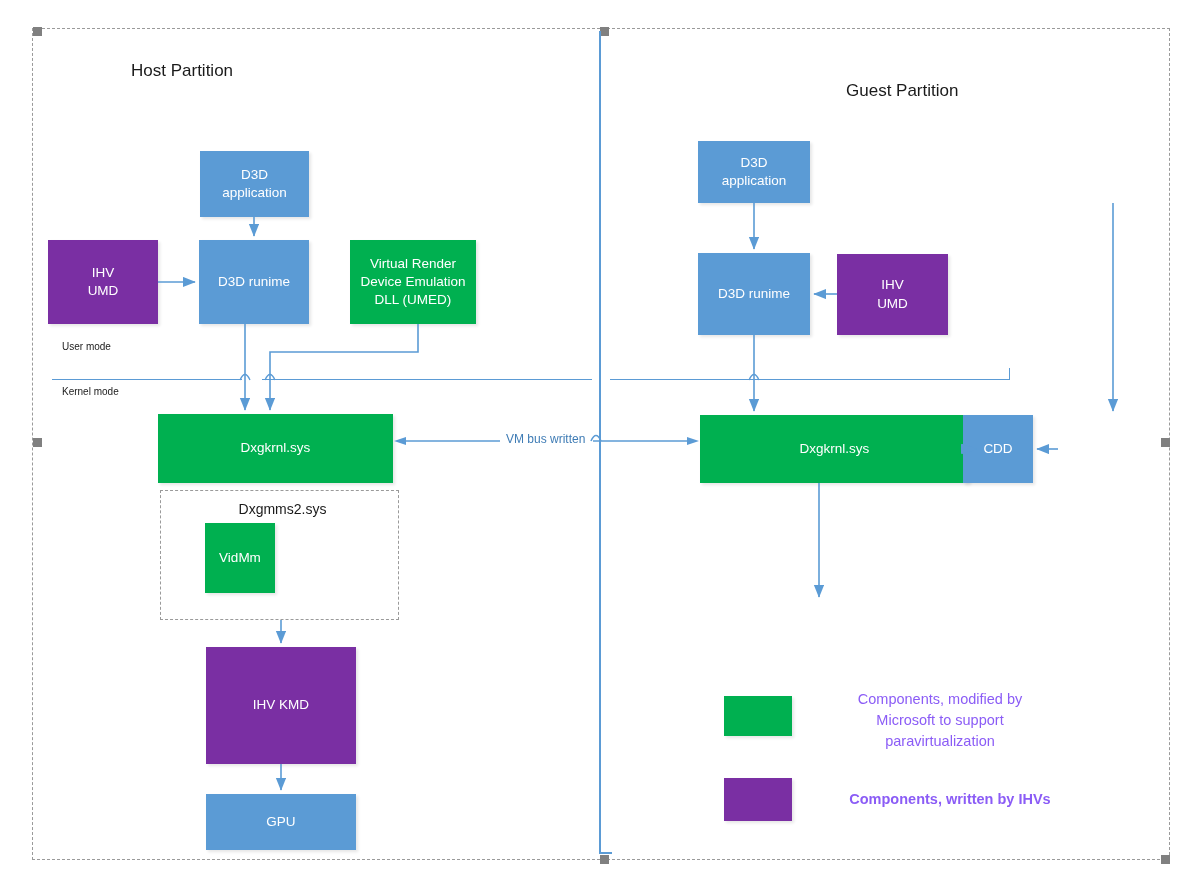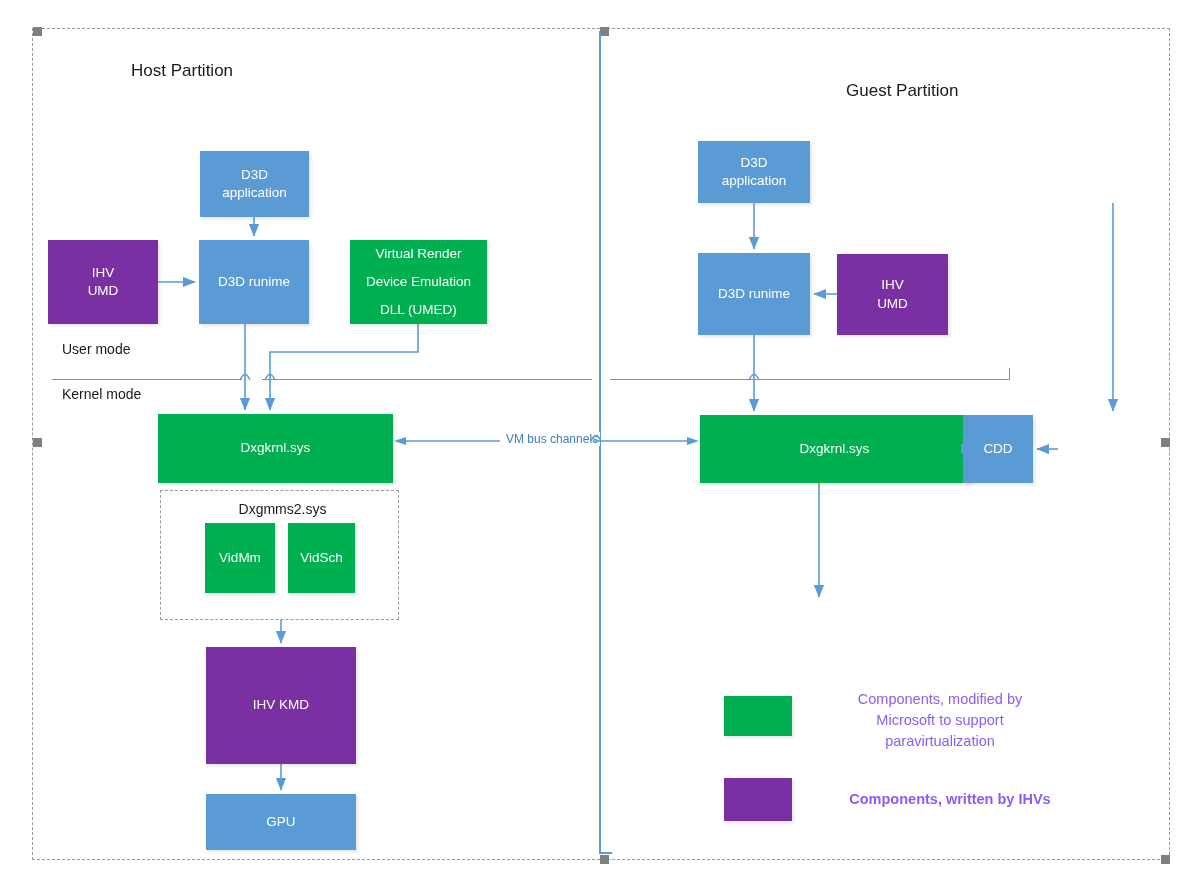--- a/index.html
+++ b/index.html
@@ -57,21 +57,21 @@
 
   
   .partition-title {
     position: absolute;
     font-size: 17px;
     color: #1a1a1a;
     white-space: nowrap;
   }
   .mode-label {
     position: absolute;
-    font-size: 14px;
+    font-size: 10px;
     color: #1a1a1a;
     white-space: nowrap;
   }
   .group-label {
     position: absolute;
     font-size: 14px;
     color: #1a1a1a;
     white-space: nowrap;
     text-align: center;
   }
@@ -169,39 +169,36 @@
 
   <div class="node purple" style="left:48px; top:240px; width:110px; height:84px; flex-direction:column;">
     <span>IHV</span>
     <span>UMD</span>
   </div>
 
   <div class="node blue" style="left:199px; top:240px; width:110px; height:84px;">
     <span>D3D runime</span>
   </div>
 
-  <div class="node green" style="left:350px; top:240px; width:137px; height:84px; flex-direction:column;gap:10px;">
+  <div class="node green" style="left:350px; top:240px; width:126px; height:84px; flex-direction:column;">
     <span>Virtual Render</span>
     <span>Device Emulation</span>
     <span>DLL (UMED)</span>
   </div>
 
   <div class="node green" style="left:158px; top:414px; width:235px; height:69px;">
     <span>Dxgkrnl.sys</span>
   </div>
 
   <div class="sub-group" style="left:160px; top:490px; width:239px; height:130px;"></div>
   <div class="group-label" style="left:160px; top:501px; width:245px;">Dxgmms2.sys</div>
 
   <div class="node green" style="left:205px; top:523px; width:70px; height:70px;">
     <span>VidMm</span>
   </div>
-  <div class="node green" style="left:288px; top:523px; width:67px; height:70px;">
-    <span>VidSch</span>
-  </div>
 
   <div class="node blue" style="left:206px; top:794px; width:150px; height:56px;">
     <span>GPU</span>
   </div>
 
   <div class="node purple" style="left:206px; top:647px; width:150px; height:117px;">
     <span>IHV KMD</span>
   </div>
 
   <div class="node blue" style="left:698px; top:141px; width:112px; height:62px; flex-direction:column;">
@@ -222,21 +219,21 @@
   <div class="node green" style="left:700px; top:415px; width:269px; height:68px;">
     <span>Dxgkrnl.sys</span>
   </div>
 
   <div class="node blue" style="left:963px; top:415px; width:70px; height:68px;">
     <span>CDD</span>
   </div>
 
 
 
-  <div class="edge-label" style="left:504px; top:432px;">VM bus channels</div>
+  <div class="edge-label" style="left:504px; top:432px;">VM bus written</div>
 
   <div class="swatch green" style="left:724px; top:696px; width:68px; height:40px;"></div>
   <div class="legend-text" style="left:810px; top:689px; width:260px;">
     <span>Components, modified by</span><br>
     <span>Microsoft to support</span><br>
     <span>paravirtualization</span>
   </div>
 
   <div class="swatch purple" style="left:724px; top:778px; width:68px; height:43px;"></div>
   <div class="legend-text" style="left:810px; top:789px; width:280px;font-weight:bold;">

